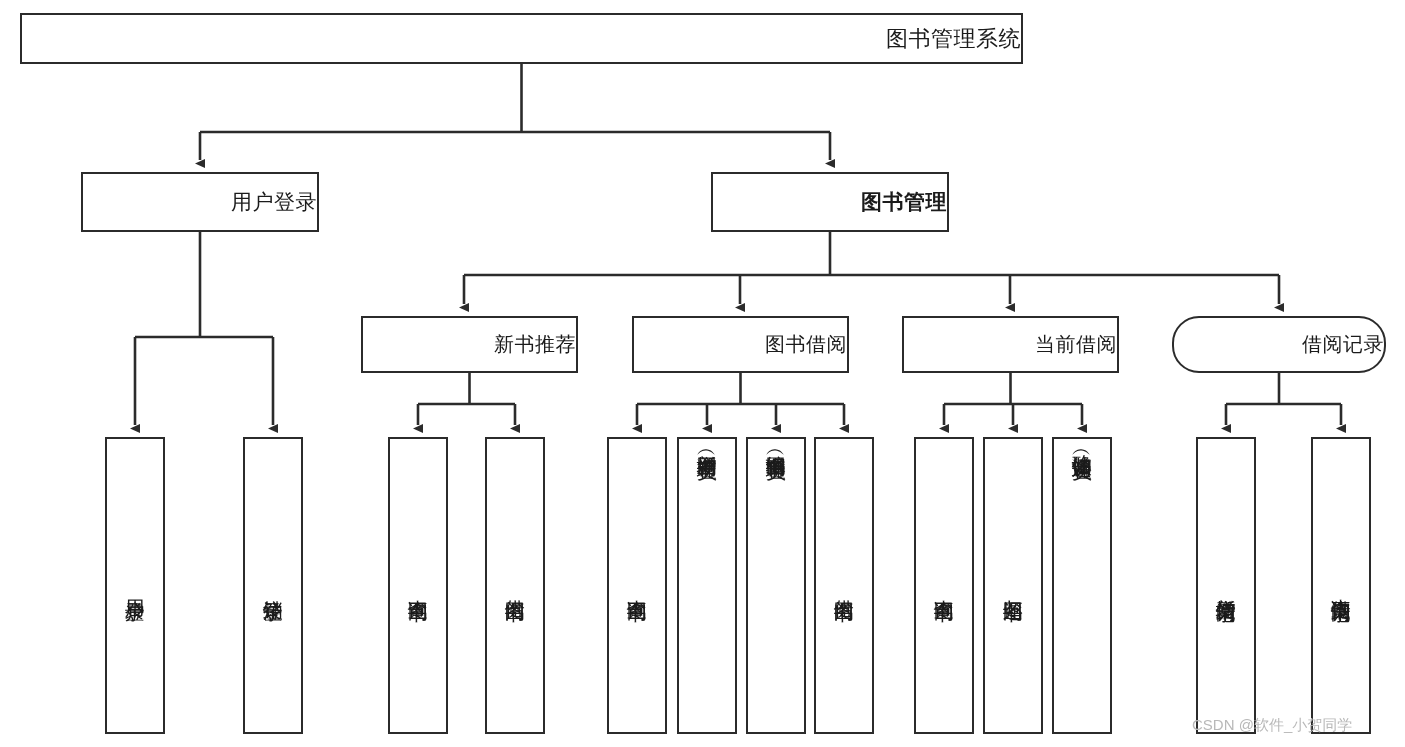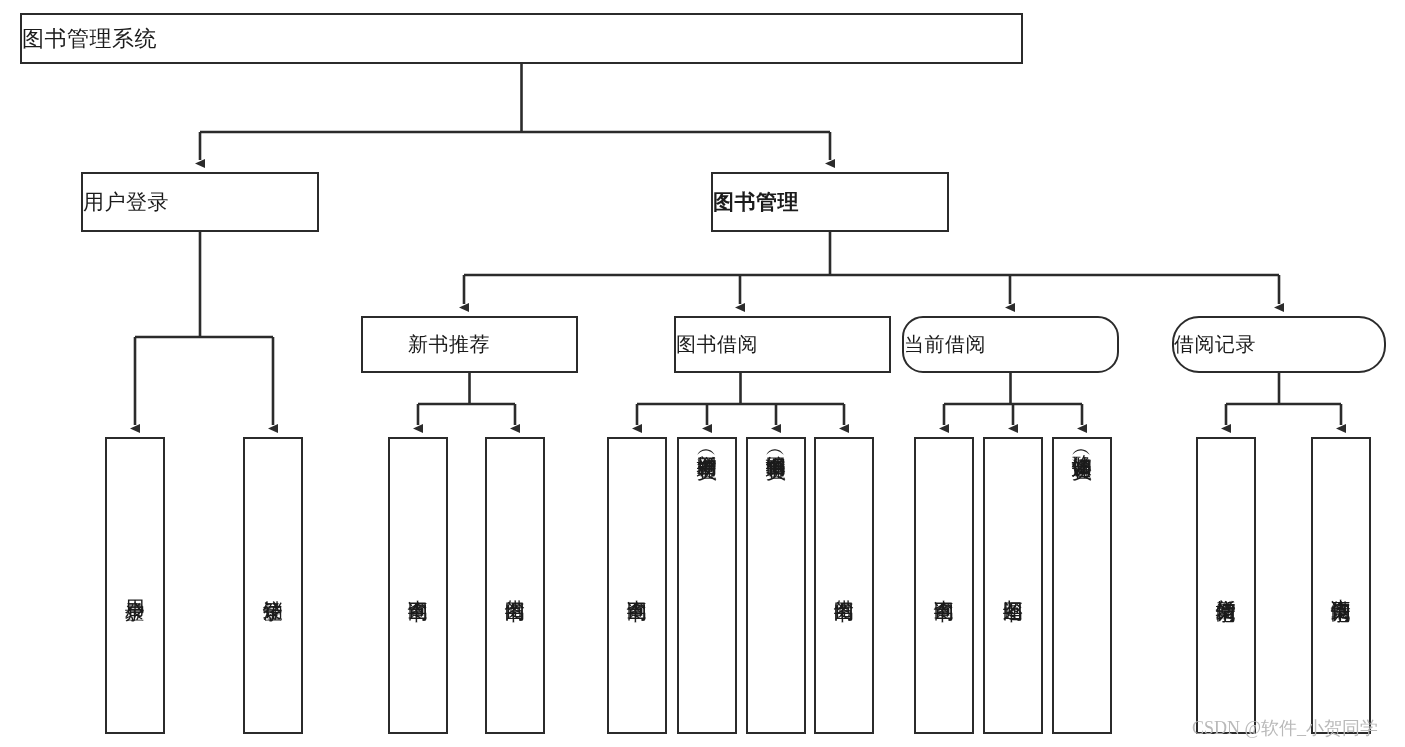--- a/index.html
+++ b/index.html
@@ -26,21 +26,21 @@
     height: 747px;
     pointer-events: none;
   }
   .node {
     position: absolute;
     box-sizing: border-box;
     background: #ffffff;
     border: 2.5px solid #2b2b2b;
     display: flex;
     align-items: center;
-    justify-content: flex-start;
+    justify-content: flex-end;
     z-index: 2;
   }
   .node-label {
     color: #1b1b1b;
     font-size: 21px;
     line-height: 1.18;
     letter-spacing: 0.5px;
     white-space: nowrap;
     text-align: center;
   }
@@ -58,25 +58,25 @@
     line-height: 1.12;
     letter-spacing: 1px;
     white-space: normal;
     margin: 0 auto;
   }
   .node.leaf.centered {
     align-items: center;
   }
   .watermark {
     position: absolute;
-    font-size: 18px;
+    font-size: 15px;
     color: #b9b9b9;
     white-space: nowrap;
     z-index: 5;
-    font-family: Liberation Serif, serif;
+    font-family: Liberation Sans, sans-serif;
   }
 </style>
 </head>
 <body>
 
 <div id="diagram-canvas">
 
   <svg id="edge-layer" viewBox="0 0 1405 747" width="1405" height="747" xmlns="http://www.w3.org/2000/svg">
     <defs>
       <marker id="arrowhead" markerWidth="9" markerHeight="10" refX="1" refY="5" orient="auto" markerUnits="userSpaceOnUse">
@@ -146,24 +146,24 @@
   <div class="node level2" style="left:81px; top:172px; width:238px; height:60px;">
     <span class="node-label">用户登录</span>
   </div>
   <div class="node level2" style="left:711px; top:172px; width:238px; height:60px;font-weight:bold;">
     <span class="node-label">图书管理</span>
   </div>
 
   <div class="node level3" style="left:361px; top:316px; width:217px; height:57px;padding-left:45px;">
     <span class="node-label">新书推荐</span>
   </div>
-  <div class="node level3" style="left:632px; top:316px; width:217px; height:57px;margin-left:42px;">
+  <div class="node level3" style="left:632px; top:316px; width:217px; height:57px;">
     <span class="node-label">图书借阅</span>
   </div>
-  <div class="node level3" style="left:902px; top:316px; width:217px; height:57px;border-radius:21px;">
+  <div class="node level3" style="left:902px; top:316px; width:217px; height:57px;">
     <span class="node-label">当前借阅</span>
   </div>
   <div class="node level3" style="left:1172px; top:316px; width:214px; height:57px;border-radius:27px;">
     <span class="node-label">借阅记录</span>
   </div>
 
   <div class="node leaf centered" style="left:105px; top:437px; width:60px; height:297px;">
     <span class="node-label">用户登录</span>
   </div>
   <div class="node leaf centered" style="left:243px; top:437px; width:60px; height:297px;">

